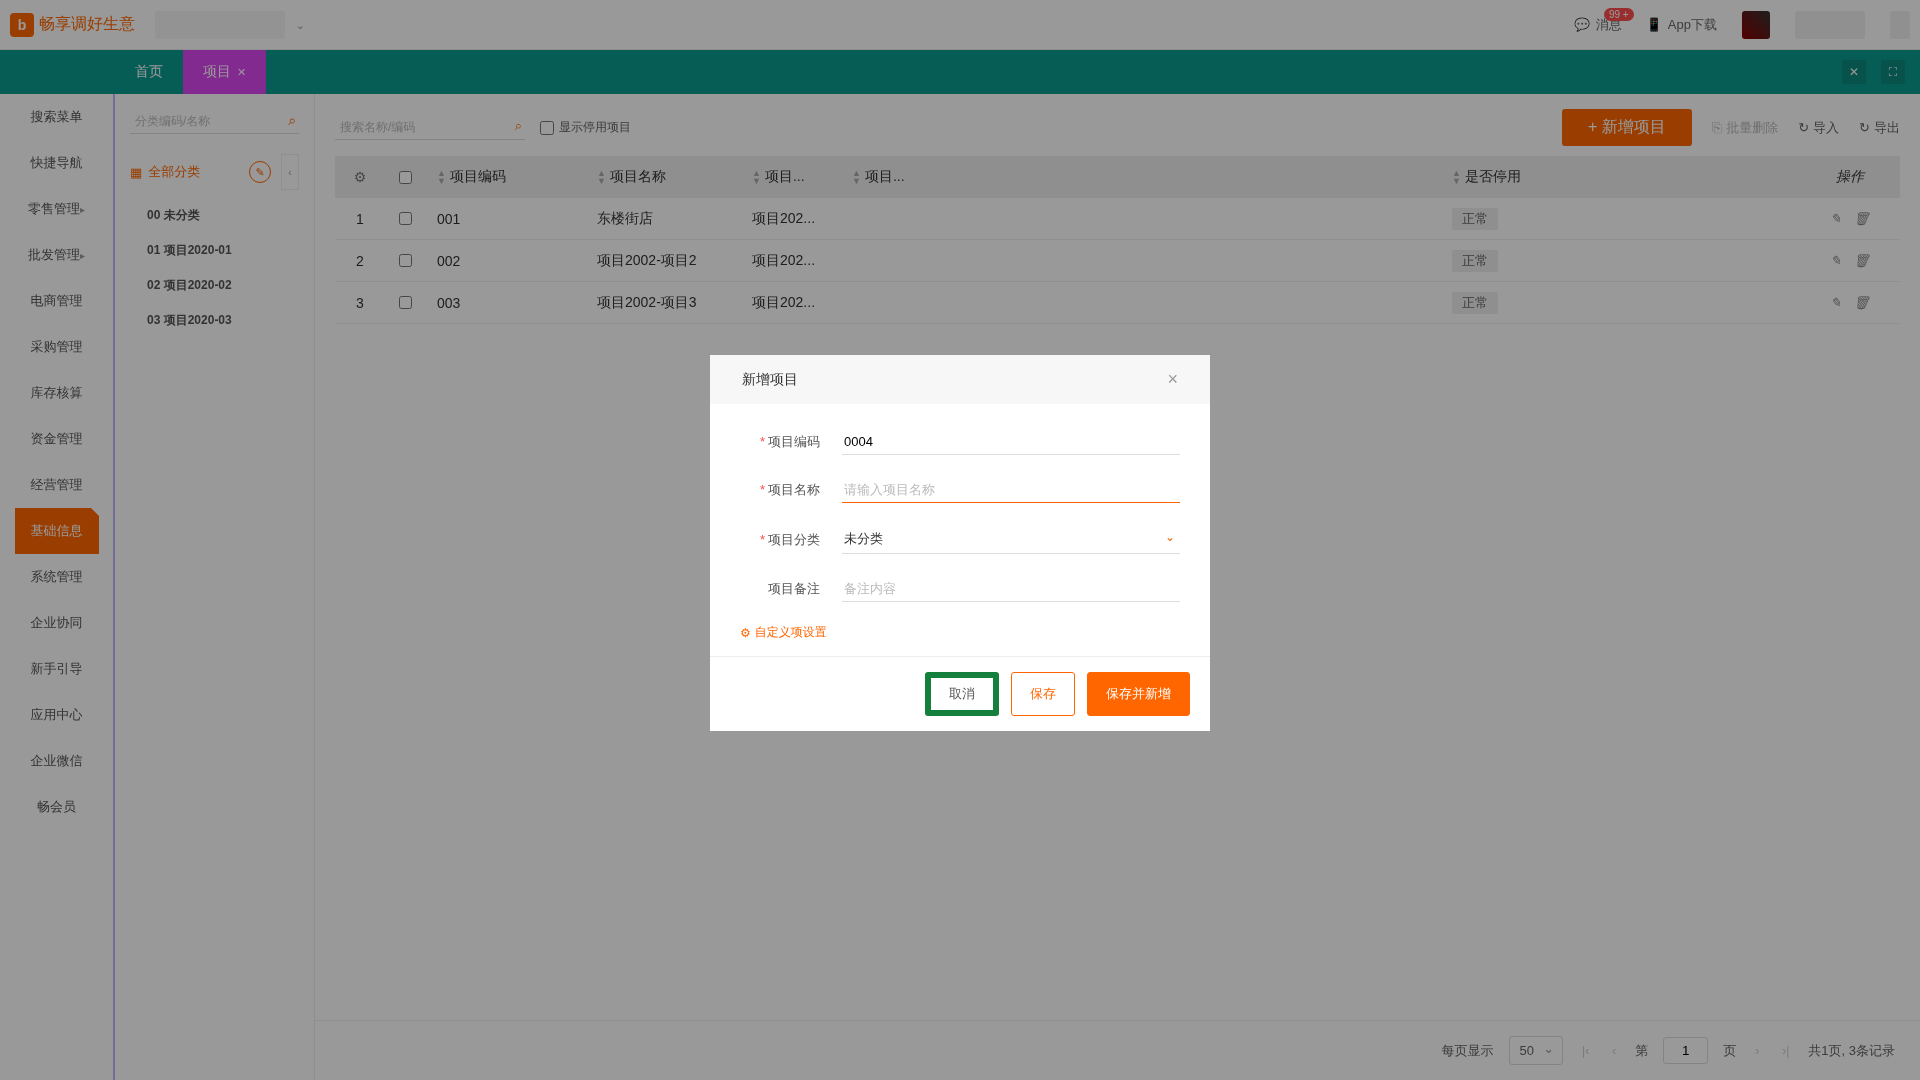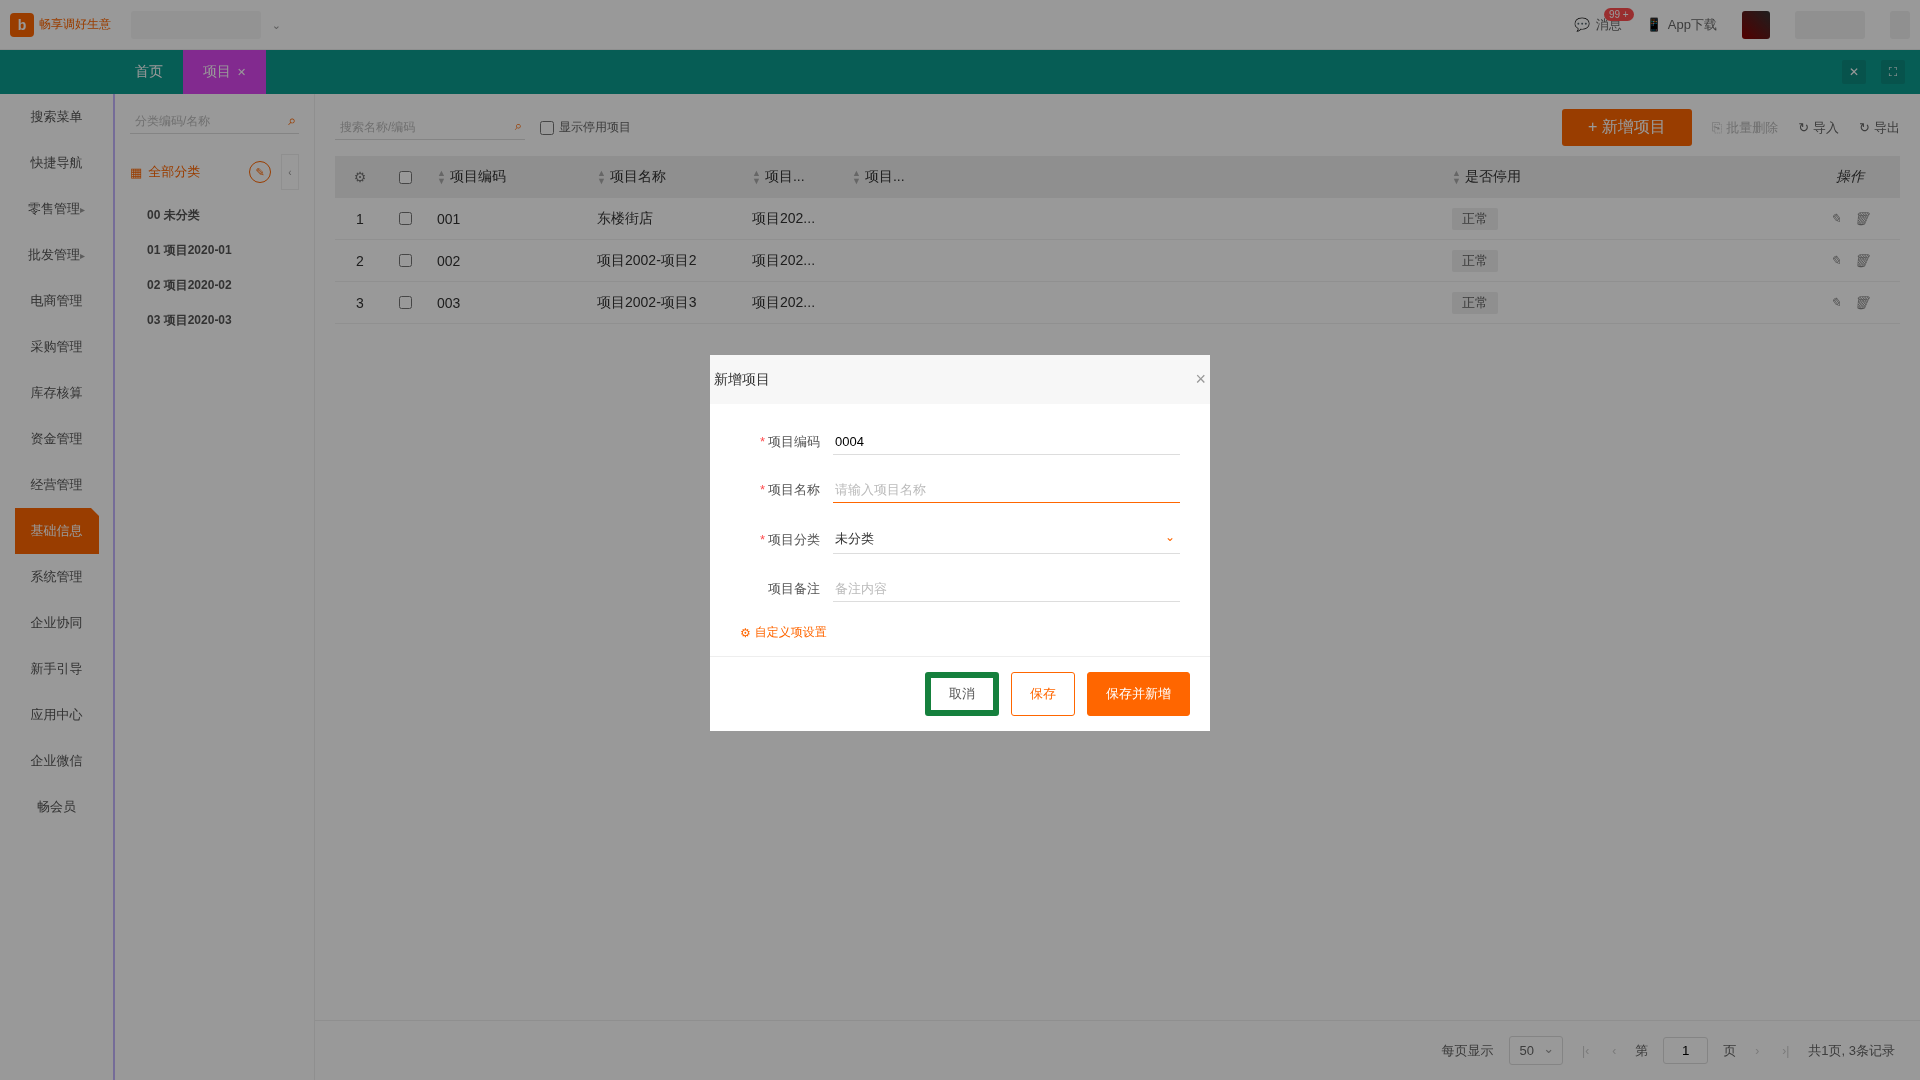--- a/index.html
+++ b/index.html
@@ -2,21 +2,21 @@
 <html><head>
   <meta charset="utf-8">
   <style>
     * { margin: 0; padding: 0; box-sizing: border-box; font-family: "Microsoft YaHei", Arial, sans-serif; }
     body { width: 1920px; height: 1080px; overflow: hidden; background: #fff; font-size: 13px; color: #333; position: relative; }
     
     
     .top-header { height: 50px; background: #fff; display: flex; align-items: center; padding: 0 10px; border-bottom: 1px solid #eee; }
     .logo-area { display: flex; align-items: center; gap: 5px; }
     .logo-icon { width: 24px; height: 24px; background: #ff6600; border-radius: 4px; display:flex; align-items:center; justify-content:center; color:#fff; font-weight:bold; font-size:14px;}
-    .logo-text { color: #ff6600; font-size: 12px; }
+    .logo-text { color: #ff6600; font-size: 16px; }
     .brand-select { margin-left: 20px; background: #f5f5f5; padding: 5px 25px; border-radius: 3px; position: relative; width: 130px; height: 28px; }
     .brand-select .chev { position: absolute; right: -20px; top: 50%; transform: translateY(-50%); color: #999; font-size: 11px; }
     .header-right { margin-left: auto; display: flex; align-items: center; gap: 25px; color: #666; }
     .header-item { display: flex; align-items: center; gap: 5px; position: relative; cursor: pointer; }
     .badge { position: absolute; top: -8px; right: -12px; background: #ff4d4f; color: #fff; font-size: 10px; padding: 1px 5px; border-radius: 8px; }
     .avatar { width: 28px; height: 28px; background: linear-gradient(45deg,#8b0000,#333); border-radius: 3px; }
     .user-pill { width: 70px; height: 28px; background: #f0f0f0; border-radius: 3px; }
     .upgrade-pill { width: 20px; height: 28px; background: #f0f0f0; border-radius: 3px; }
     
     
@@ -81,25 +81,25 @@
     
     .pagination { margin-top: auto; padding: 15px 25px; display: flex; align-items: center; justify-content: flex-end; gap: 15px; color: #666; font-size: 13px; border-top: 1px solid #eee;}
     .pg-select { border: 1px solid #ddd; padding: 6px 28px 6px 10px; border-radius: 3px; position:relative;}
     .pg-select::after { content:'⌄'; position:absolute; right:8px; top:4px; color:#999;}
     .pg-btn { color: #ccc; cursor: pointer; padding: 0 4px; font-size: 12px;}
     .pg-input { width: 45px; border: 1px solid #ddd; text-align: center; padding: 5px; border-radius:3px;}
     
     
     .overlay { position: absolute; inset: 0; background: rgba(0,0,0,0.4); z-index: 100; }
     .modal { position: absolute; left: 50%; top: 355px; transform: translateX(-50%); width: 500px; background: #fff; z-index: 101; }
-    .modal-header { padding: 14px 4px; font-size: 14px; background: #f7f7f7; display: flex; align-items: center; text-align: center;}
+    .modal-header { padding: 14px 32px; font-size: 14px; background: #f7f7f7; display: flex; align-items: center; text-align: center;}
     .modal-close { margin-left: auto; color: #999; font-size: 18px; cursor: pointer; font-weight:300;}
     .modal-body { padding: 25px 30px 15px; }
     .form-row { display: flex; align-items: center; margin-bottom: 22px; }
-    .form-row label { width: 80px; text-align: right; font-size: 13px; color: #555; margin-right: 13px; }
+    .form-row label { width: 80px; text-align: right; font-size: 13px; color: #555; margin-right: 22px; }
     .form-row label .req { color: #ff4d4f; margin-right: 3px; }
     .form-input { flex: 1; border: none; border-bottom: 1px solid #ddd; padding: 5px 2px; font-size: 13px; outline: none; }
     .form-input.focus { border-bottom-color: #ff6600; }
     .select-wrap { flex:1; position: relative; border-bottom: 1px solid #ddd; padding: 5px 2px; font-size: 13px;}
     .select-wrap .chev { position: absolute; right: 5px; top: 5px; color: #ff6600; font-size: 12px;}
     .custom-link { color: #ff6600; font-size: 12px; display: flex; align-items: center; gap: 4px; cursor: pointer; margin-top: 5px;}
     .modal-footer { padding: 15px 20px; display: flex; justify-content: flex-end; gap: 12px; border-top: 1px solid #eee;}
     .btn { padding: 7px 18px; border-radius: 3px; font-size: 13px; cursor: pointer; }
     .btn-default { background: #fff; border: 6px solid #15803d; color: #555; }
     .btn-outline-primary { background: #fff; border: 1px solid #ff6600; color: #ff6600; }

